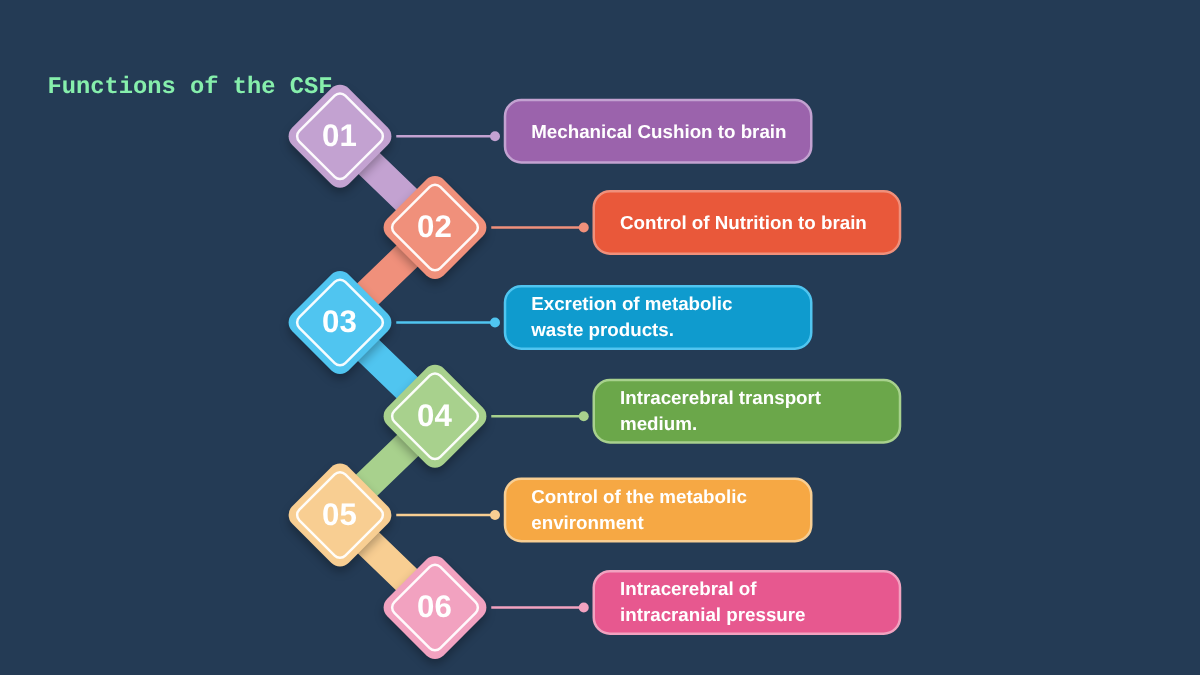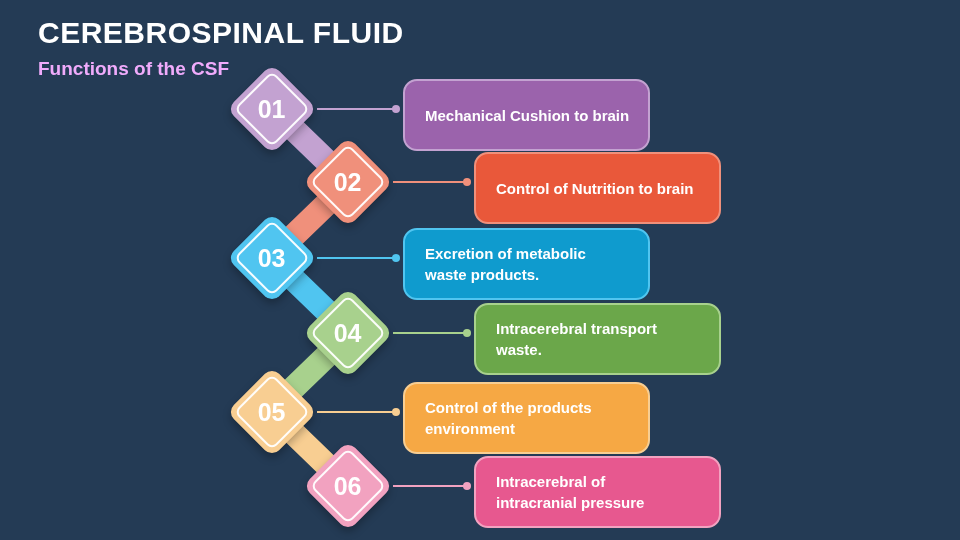--- a/index.html
+++ b/index.html
@@ -22,23 +22,24 @@
     font-size: 30px;
     font-weight: 700;
     letter-spacing: 0.5px;
   }
 
   .page-subtitle {
     position: absolute;
     left: 38px;
     top: 58px;
     margin: 0;
-    color: #f0abfc;
+    color: #86efac;
     font-size: 19px;
     font-weight: 700;
+    font-family: Liberation Mono, monospace;
   }
 
   
   .rod {
     position: absolute;
     width: 108px;
     height: 24px;
     border-radius: 5px;
     z-index: 1;
   }
@@ -105,21 +106,21 @@
     height: 8px;
     border-radius: 50%;
     background: var(--accent);
   }
 
   .label-box {
     position: absolute;
     left: var(--bx);
     top: calc(var(--cy) - 30px);
     width: 247px;
-    height: 72px;
+    height: 52px;
     box-sizing: border-box;
     background: var(--fill);
     border: 2px solid var(--accent);
     border-radius: 14px;
     display: flex;
     align-items: center;
     padding: 0 6px 0 20px;
     z-index: 2;
   }
   .label-text {
@@ -128,21 +129,20 @@
     font-weight: 700;
     line-height: 21px;
     white-space: pre-line;
   }
 </style>
 </head>
 <body>
 
 <div class="slide" style="background: rgb(36, 59, 85);">
 
-  <h1 class="page-title">CEREBROSPINAL FLUID</h1>
   <h2 class="page-subtitle">Functions of the CSF</h2>
 
   <div>
 
     <div class="rod rod-1" style="background: rgb(195, 162, 209);"></div>
     <div class="rod rod-2" style="background: rgb(240, 144, 123);"></div>
     <div class="rod rod-3" style="background: rgb(80, 197, 240);"></div>
     <div class="rod rod-4" style="background: rgb(168, 209, 141);"></div>
     <div class="rod rod-5" style="background: rgb(248, 206, 146);"></div>
 
@@ -177,31 +177,31 @@
       </div>
     </div>
 
     <div class="item item-4 item-even">
       <div class="diamond" style="--fill: #6BA74A; --accent: #A8D18D;">
         <span class="step-number">04</span>
       </div>
       <div class="connector" style="--fill: #6BA74A; --accent: #A8D18D;"></div>
       <div class="label-box" style="--fill: #6BA74A; --accent: #A8D18D;">
         <span class="label-text">Intracerebral transport
-waste.</span>
+medium.</span>
       </div>
     </div>
 
     <div class="item item-5 item-odd">
       <div class="diamond" style="--fill: #F6A844; --accent: #F8CE92;">
         <span class="step-number">05</span>
       </div>
       <div class="connector" style="--fill: #F6A844; --accent: #F8CE92;"></div>
       <div class="label-box" style="--fill: #F6A844; --accent: #F8CE92;">
-        <span class="label-text">Control of the products
+        <span class="label-text">Control of the metabolic
 environment</span>
       </div>
     </div>
 
     <div class="item item-6 item-even">
       <div class="diamond" style="--fill: #E7588F; --accent: #F2A2C0;">
         <span class="step-number">06</span>
       </div>
       <div class="connector" style="--fill: #E7588F; --accent: #F2A2C0;"></div>
       <div class="label-box" style="--fill: #E7588F; --accent: #F2A2C0;">

